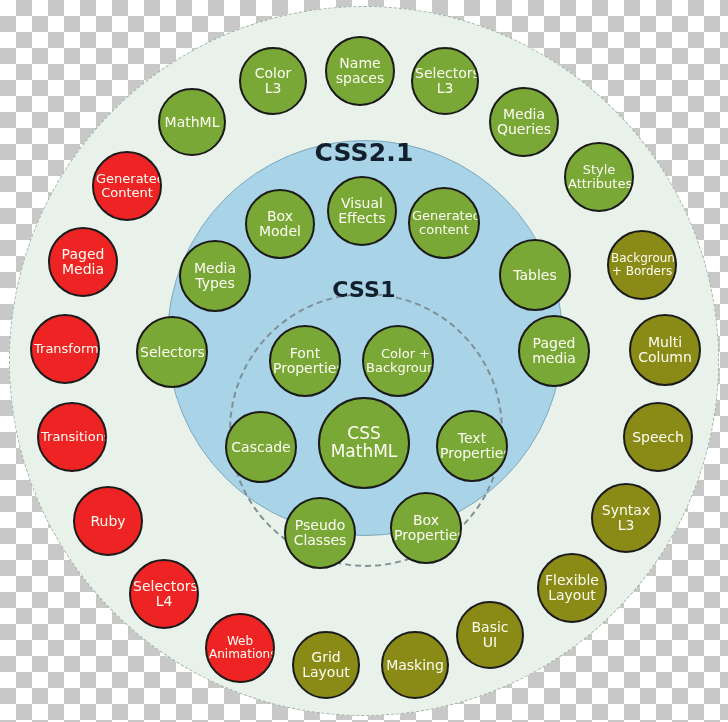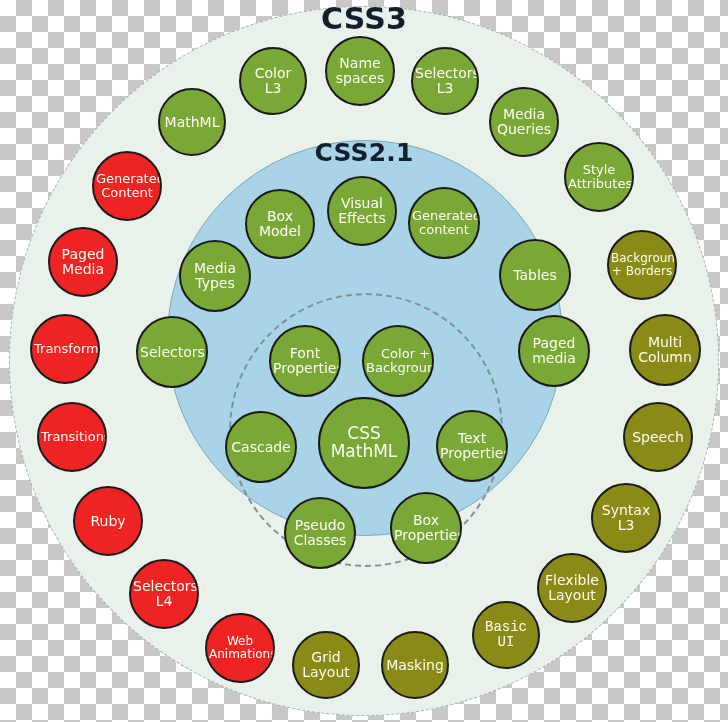--- a/index.html
+++ b/index.html
@@ -95,22 +95,22 @@
 </style>
 </head>
 <body>
 
 <div id="stage">
 
   <div class="ring" id="ring-css3"></div>
   <div class="ring" id="ring-css21"></div>
   <div class="ring" id="ring-css1"></div>
 
-  <div class="ring-title" id="title-css3">CSS3</div>
   <div class="ring-title" id="title-css21">CSS2.1</div>
+  <div class="ring-title" id="title-css1">CSS1</div>
 
   <div id="nodes-layer">
       <div class="node c-green fs-12" style="left: 158px; top: 88px; width: 68px; height: 68px;">
         <span class="lbl">MathML</span>
       </div>
       <div class="node c-green fs-12" style="left: 239px; top: 47px; width: 68px; height: 68px;">
         <span class="lbl">Color
 L3</span>
       </div>
       <div class="node c-green fs-12" style="left: 325px; top: 36px; width: 70px; height: 70px;">
@@ -141,21 +141,21 @@
         <span class="lbl">Speech</span>
       </div>
       <div class="node c-olive fs-12" style="left: 591px; top: 483px; width: 70px; height: 70px;">
         <span class="lbl">Syntax
 L3</span>
       </div>
       <div class="node c-olive fs-12" style="left: 537px; top: 553px; width: 70px; height: 70px;">
         <span class="lbl">Flexible
 Layout</span>
       </div>
-      <div class="node c-olive fs-12" style="left: 472px; top: 601px; width: 68px; height: 68px; font-family: Liberation Mono, monospace;">
+      <div class="node c-olive fs-12" style="left: 456px; top: 601px; width: 68px; height: 68px;">
         <span class="lbl">Basic
 UI</span>
       </div>
       <div class="node c-olive fs-12" style="left: 381px; top: 631px; width: 68px; height: 68px;">
         <span class="lbl">Masking</span>
       </div>
       <div class="node c-olive fs-12" style="left: 292px; top: 631px; width: 68px; height: 68px;">
         <span class="lbl">Grid
 Layout</span>
       </div>

